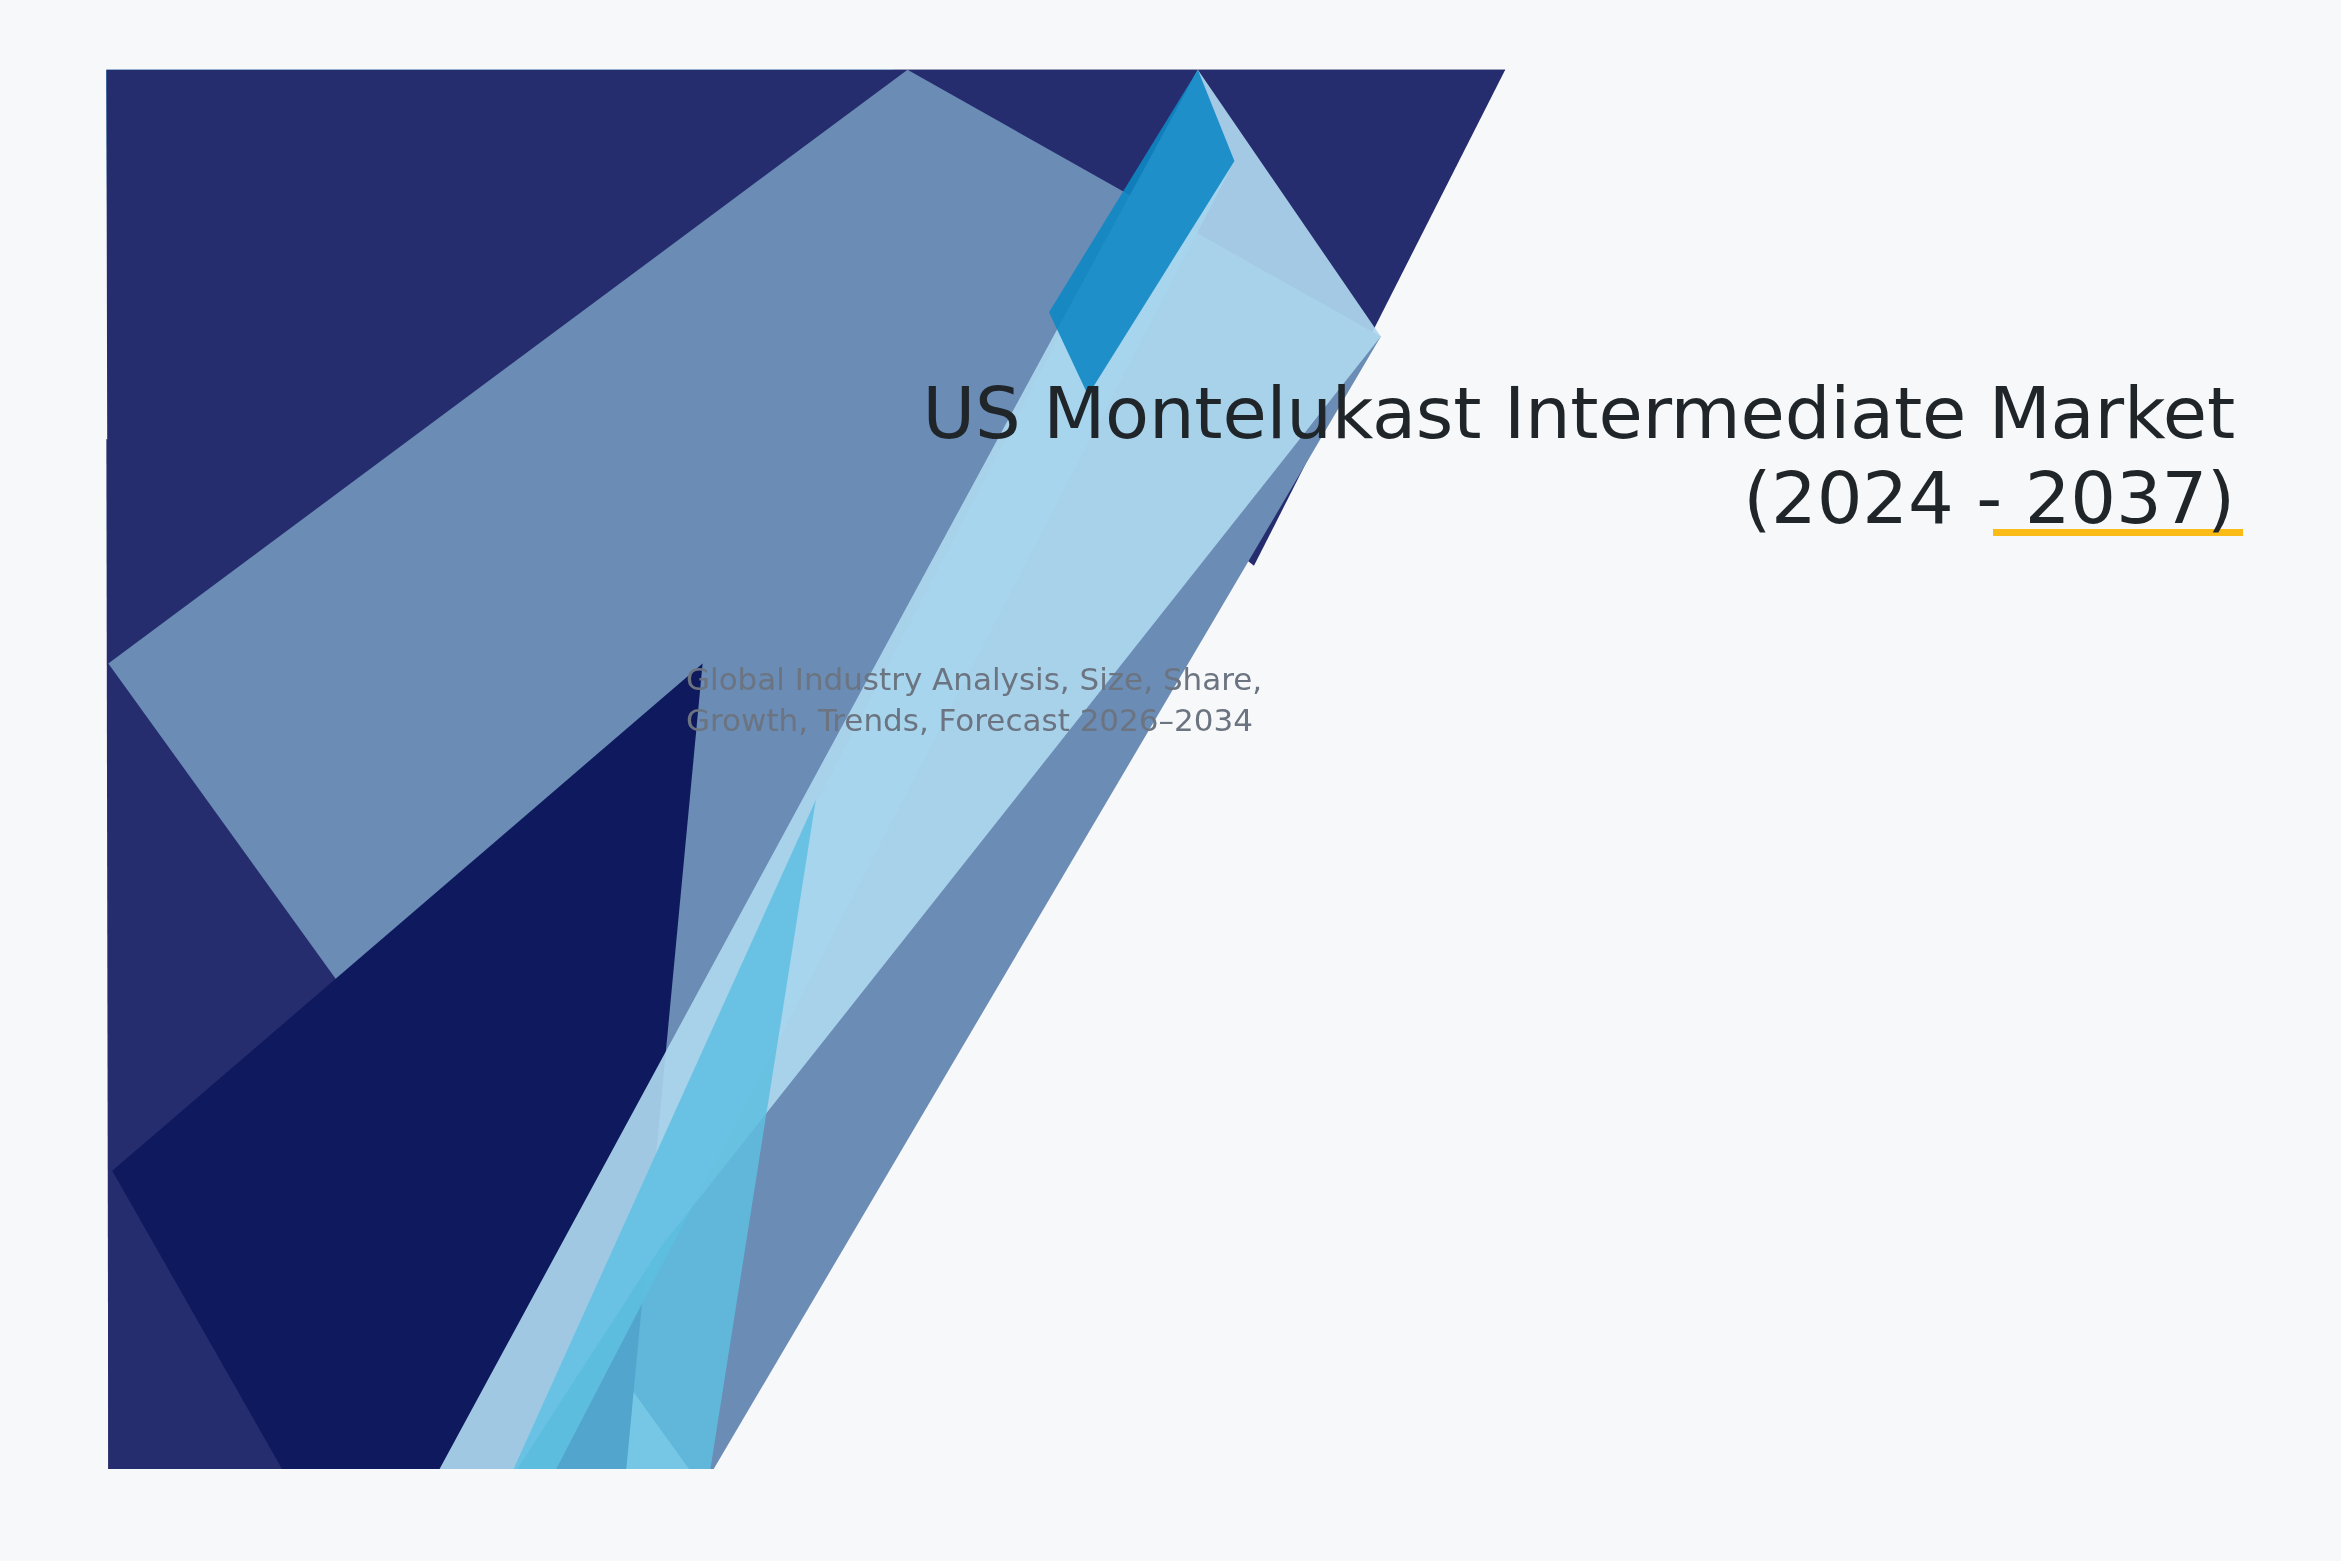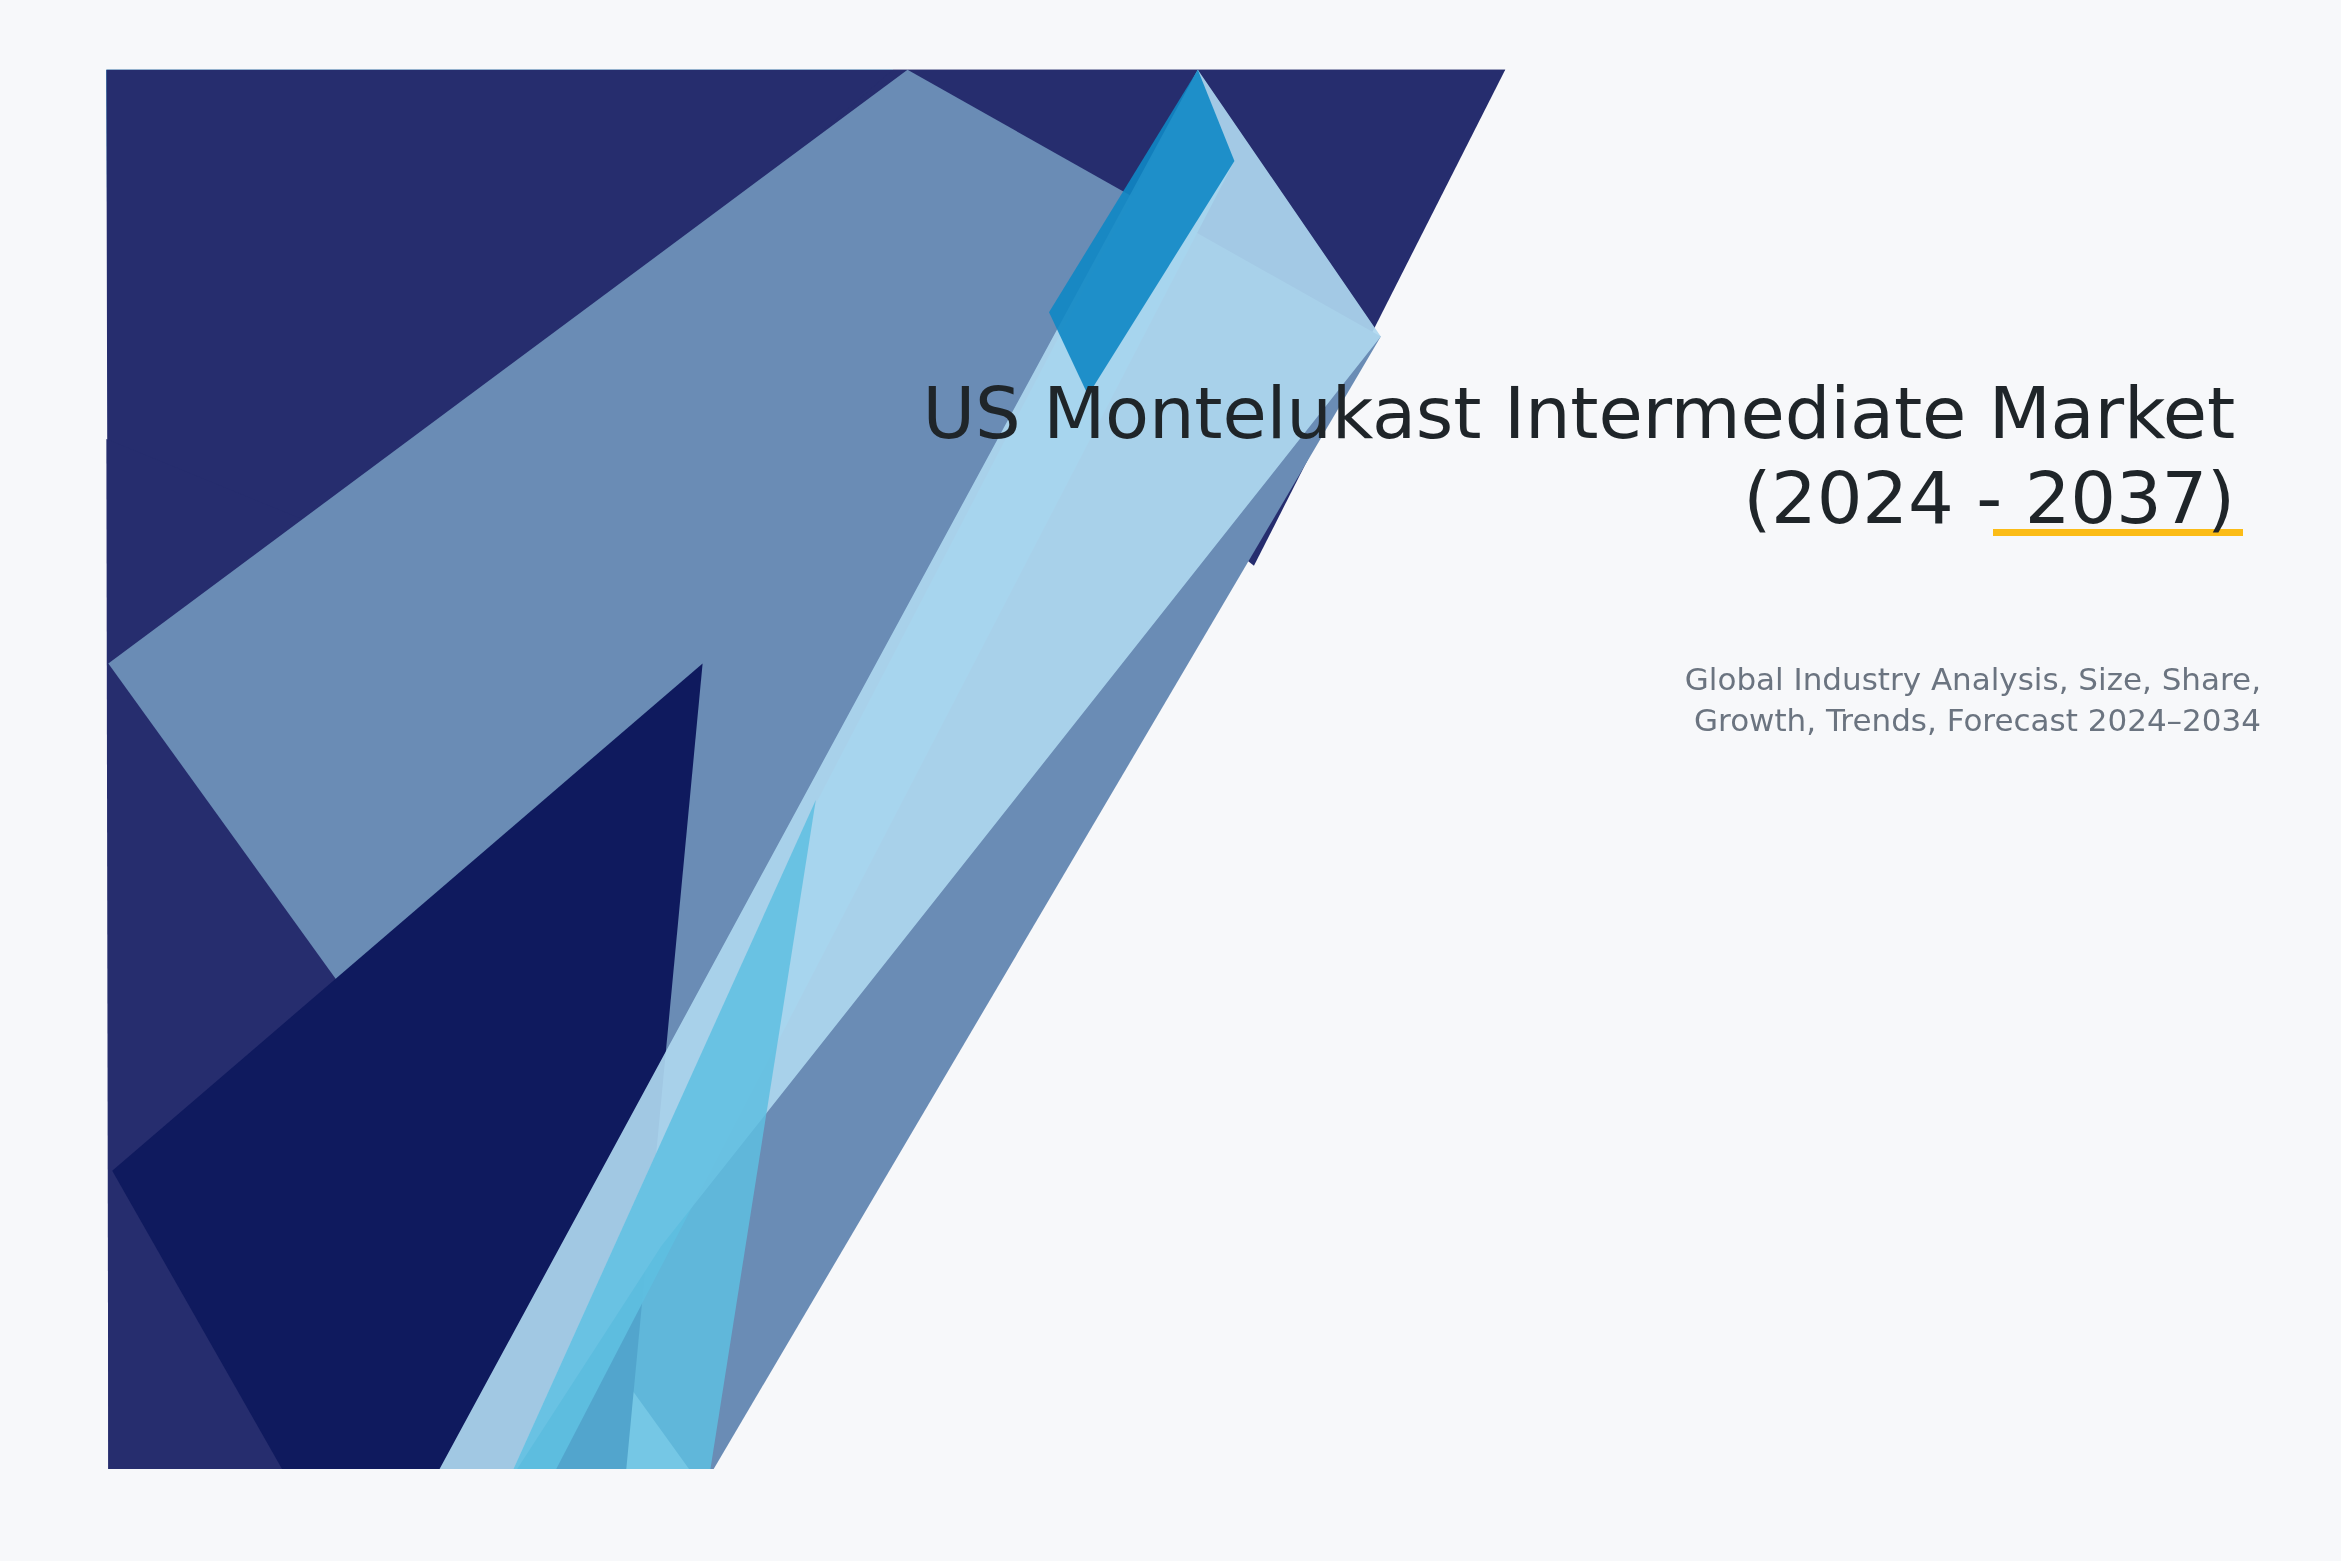--- a/index.html
+++ b/index.html
@@ -49,24 +49,23 @@
     position: absolute;
     left: 1993px;
     top: 529px;
     width: 250px;
     height: 6.8px;
     background: #fbbc17;
     z-index: 2;
   }
   #subtitle {
     position: absolute;
-    left: 709px;
+    left: 686px;
     top: 659px;
     width: 1552px;
-    text-align: right;
     margin: 0;
     font-family: "DejaVu Sans", sans-serif;
     font-size: 31px;
     line-height: 1.32;
     font-weight: 400;
     color: #6b7480;
     z-index: 3;
   }
 </style>
 </head>
@@ -104,17 +103,17 @@
     <h1 id="title">
       <span>US Montelukast Intermediate Market</span><br>
       <span>(2024 - 2037)</span>
     </h1>
   </div>
 
   <div id="accent-rule"></div>
 
   <p id="subtitle">
     <span>Global Industry Analysis, Size, Share,</span><br>
-    <span>Growth, Trends, Forecast 2024–2034</span>
+    <span>Growth, Trends, Forecast 2026–2034</span>
   </p>
 
 </div>
 
 
 </body></html>

